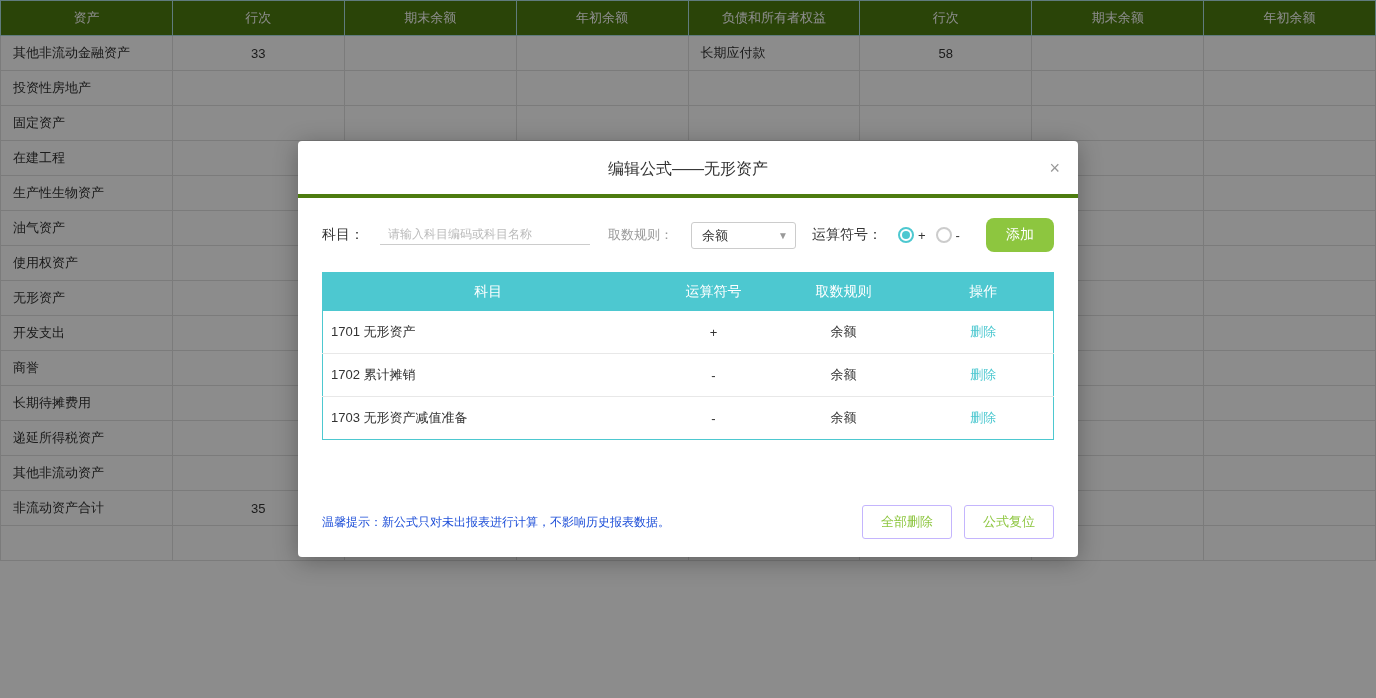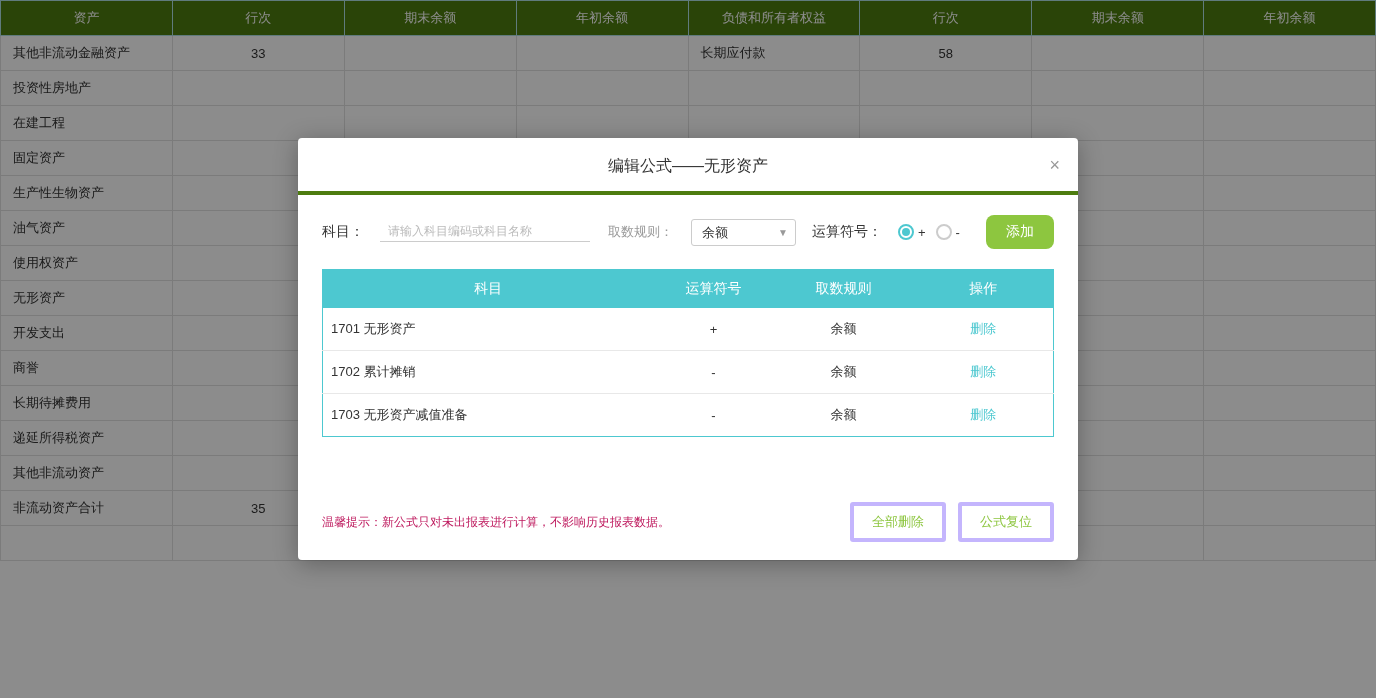--- a/index.html
+++ b/index.html
@@ -229,29 +229,29 @@
     }
 
     
     .modal-footer {
       padding: 14px 24px 18px;
       display: flex;
       align-items: center;
       justify-content: space-between;
     }
     .hint-text {
-      color: #be185d;
+      color: #1d4ed8;
       font-size: 12px;
     }
     .footer-btns {
       display: flex;
       gap: 12px;
     }
     .btn-outline {
-      border: 4px solid #c4b5fd;
+      border: 1px solid #c4b5fd;
       background: #fff;
       color: #8dc63f;
       border-radius: 3px;
       padding: 7px 18px;
       font-size: 13px;
       cursor: pointer;
     }
 
     
     .separator {
@@ -292,31 +292,31 @@
       <td class="left-align">投资性房地产</td>
       <td></td>
       <td></td>
       <td></td>
       <td class="left-align"></td>
       <td></td>
       <td></td>
       <td></td>
     </tr>
         <tr>
+      <td class="left-align">固定资产</td>
+      <td></td>
+      <td></td>
+      <td></td>
+      <td class="left-align"></td>
+      <td></td>
+      <td></td>
+      <td></td>
+    </tr>
+        <tr>
       <td class="left-align">在建工程</td>
-      <td></td>
-      <td></td>
-      <td></td>
-      <td class="left-align"></td>
-      <td></td>
-      <td></td>
-      <td></td>
-    </tr>
-        <tr>
-      <td class="left-align">固定资产</td>
       <td></td>
       <td></td>
       <td></td>
       <td class="left-align"></td>
       <td></td>
       <td></td>
       <td></td>
     </tr>
         <tr>
       <td class="left-align">生产性生物资产</td>

